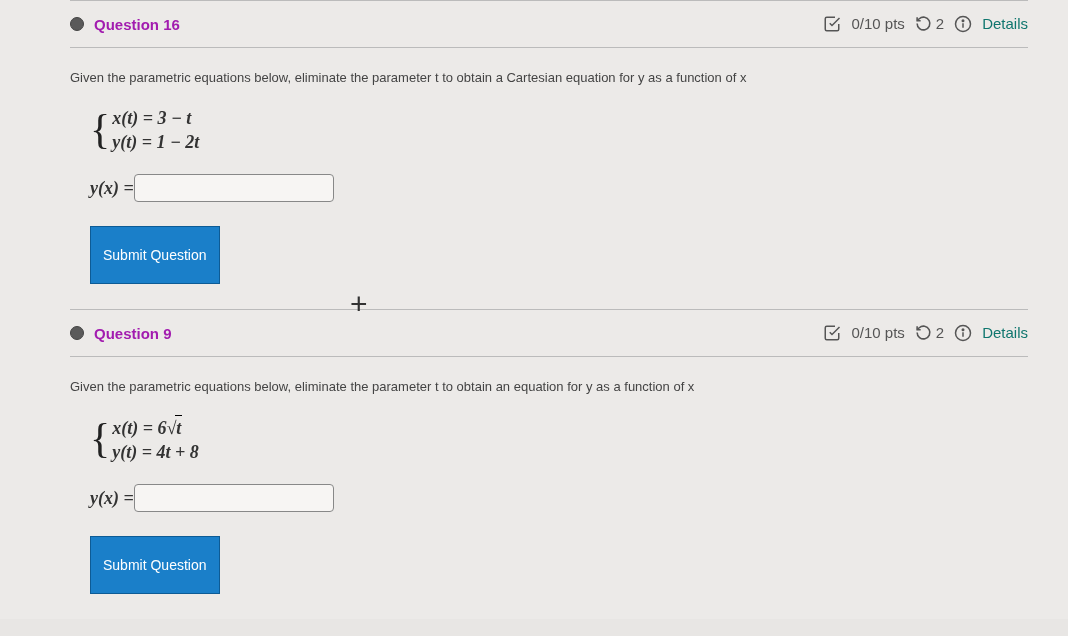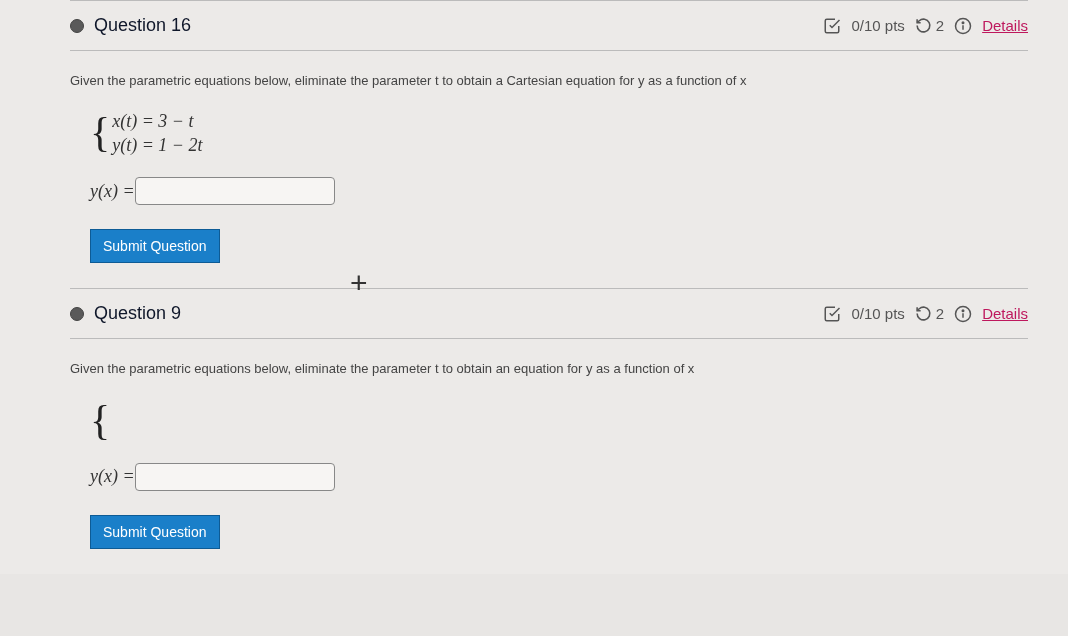--- a/index.html
+++ b/index.html
@@ -29,37 +29,36 @@
       gap: 10px;
     }
     .status-dot {
       width: 14px;
       height: 14px;
       border-radius: 50%;
       background: #5a5a5a;
       border: 1px solid #444;
     }
     .q-title {
-      font-weight: normal;
-      font-size: 18px;
-      color: #0f172a;
+      font-weight: bold;
+      font-size: 15px;
+      color: #a21caf;
     }
     .meta {
       display: flex;
       align-items: flex-start;
       gap: 10px;
       font-size: 15px;
       color: #555;
       font-weight: 500;
     }
     .meta .icon { display: inline-flex; }
     .meta .attempts { display: flex; align-items: center; gap: 4px; }
     .details-link {
-      text-decoration: underline;
-      color: #be185d;
+      color: #0f766e;
     }
     .q-body {
       padding: 20px 0 0 0;
     }
     .prompt {
       font-size: 13px;
       color: #444;
       line-height: 1.5;
       margin-bottom: 18px;
     }
@@ -90,38 +89,38 @@
       border: 1px solid #888;
       border-radius: 4px;
       background: #f7f5f3;
       padding: 2px 6px;
       font-size: 14px;
     }
     .submit-btn {
       background: #1a7fc9;
       color: #fff;
       border: 1px solid #0d5b95;
-      padding: 8px 12px;
+      padding: 20px 12px;
       font-size: 14px;
       cursor: pointer;
       margin-left: 20px;
     }
     .plus-wrap {
       position: relative;
       height: 0;
     }
     .plus {
       position: absolute;
       left: 350px;
       top: -22px;
       font-size: 30px;
       color: #333;
       font-weight: 300;
     }
-    .ital { font-style: italic; }
+    .ital { font-style: italic; font-weight: bold; }
     .sqrt {
       display: inline-block;
       border-top: 1px solid #000;
       padding: 0 1px;
       margin-left: -1px;
     }
   </style>
 </head>
 <body>
 
@@ -209,20 +208,24 @@
             <circle cx="12" cy="7.5" r="1" fill="#555"></circle>
           </svg>
       </span>
       <span class="details-link">Details</span>
     </div>
   </div>
   <div class="q-body">
     <p class="prompt">Given the parametric equations below, eliminate the parameter t to obtain an equation for y as a function of x</p>
     <div class="math-system">
       <span class="brace">{</span>
+      <div class="eqs">
+        <div class="ital"><span>x(t) = 6</span>√<span class="sqrt">t</span></div>
+        <div class="ital">y(t) = 4t + 8</div>
+      </div>
     </div>
     <div class="answer-row">
       <span class="ital">y(x) =</span>
       <input class="ans-input" type="text" style="">
     </div>
     <button class="submit-btn">Submit Question</button>
   </div>
 </div>
 
 </body></html>

